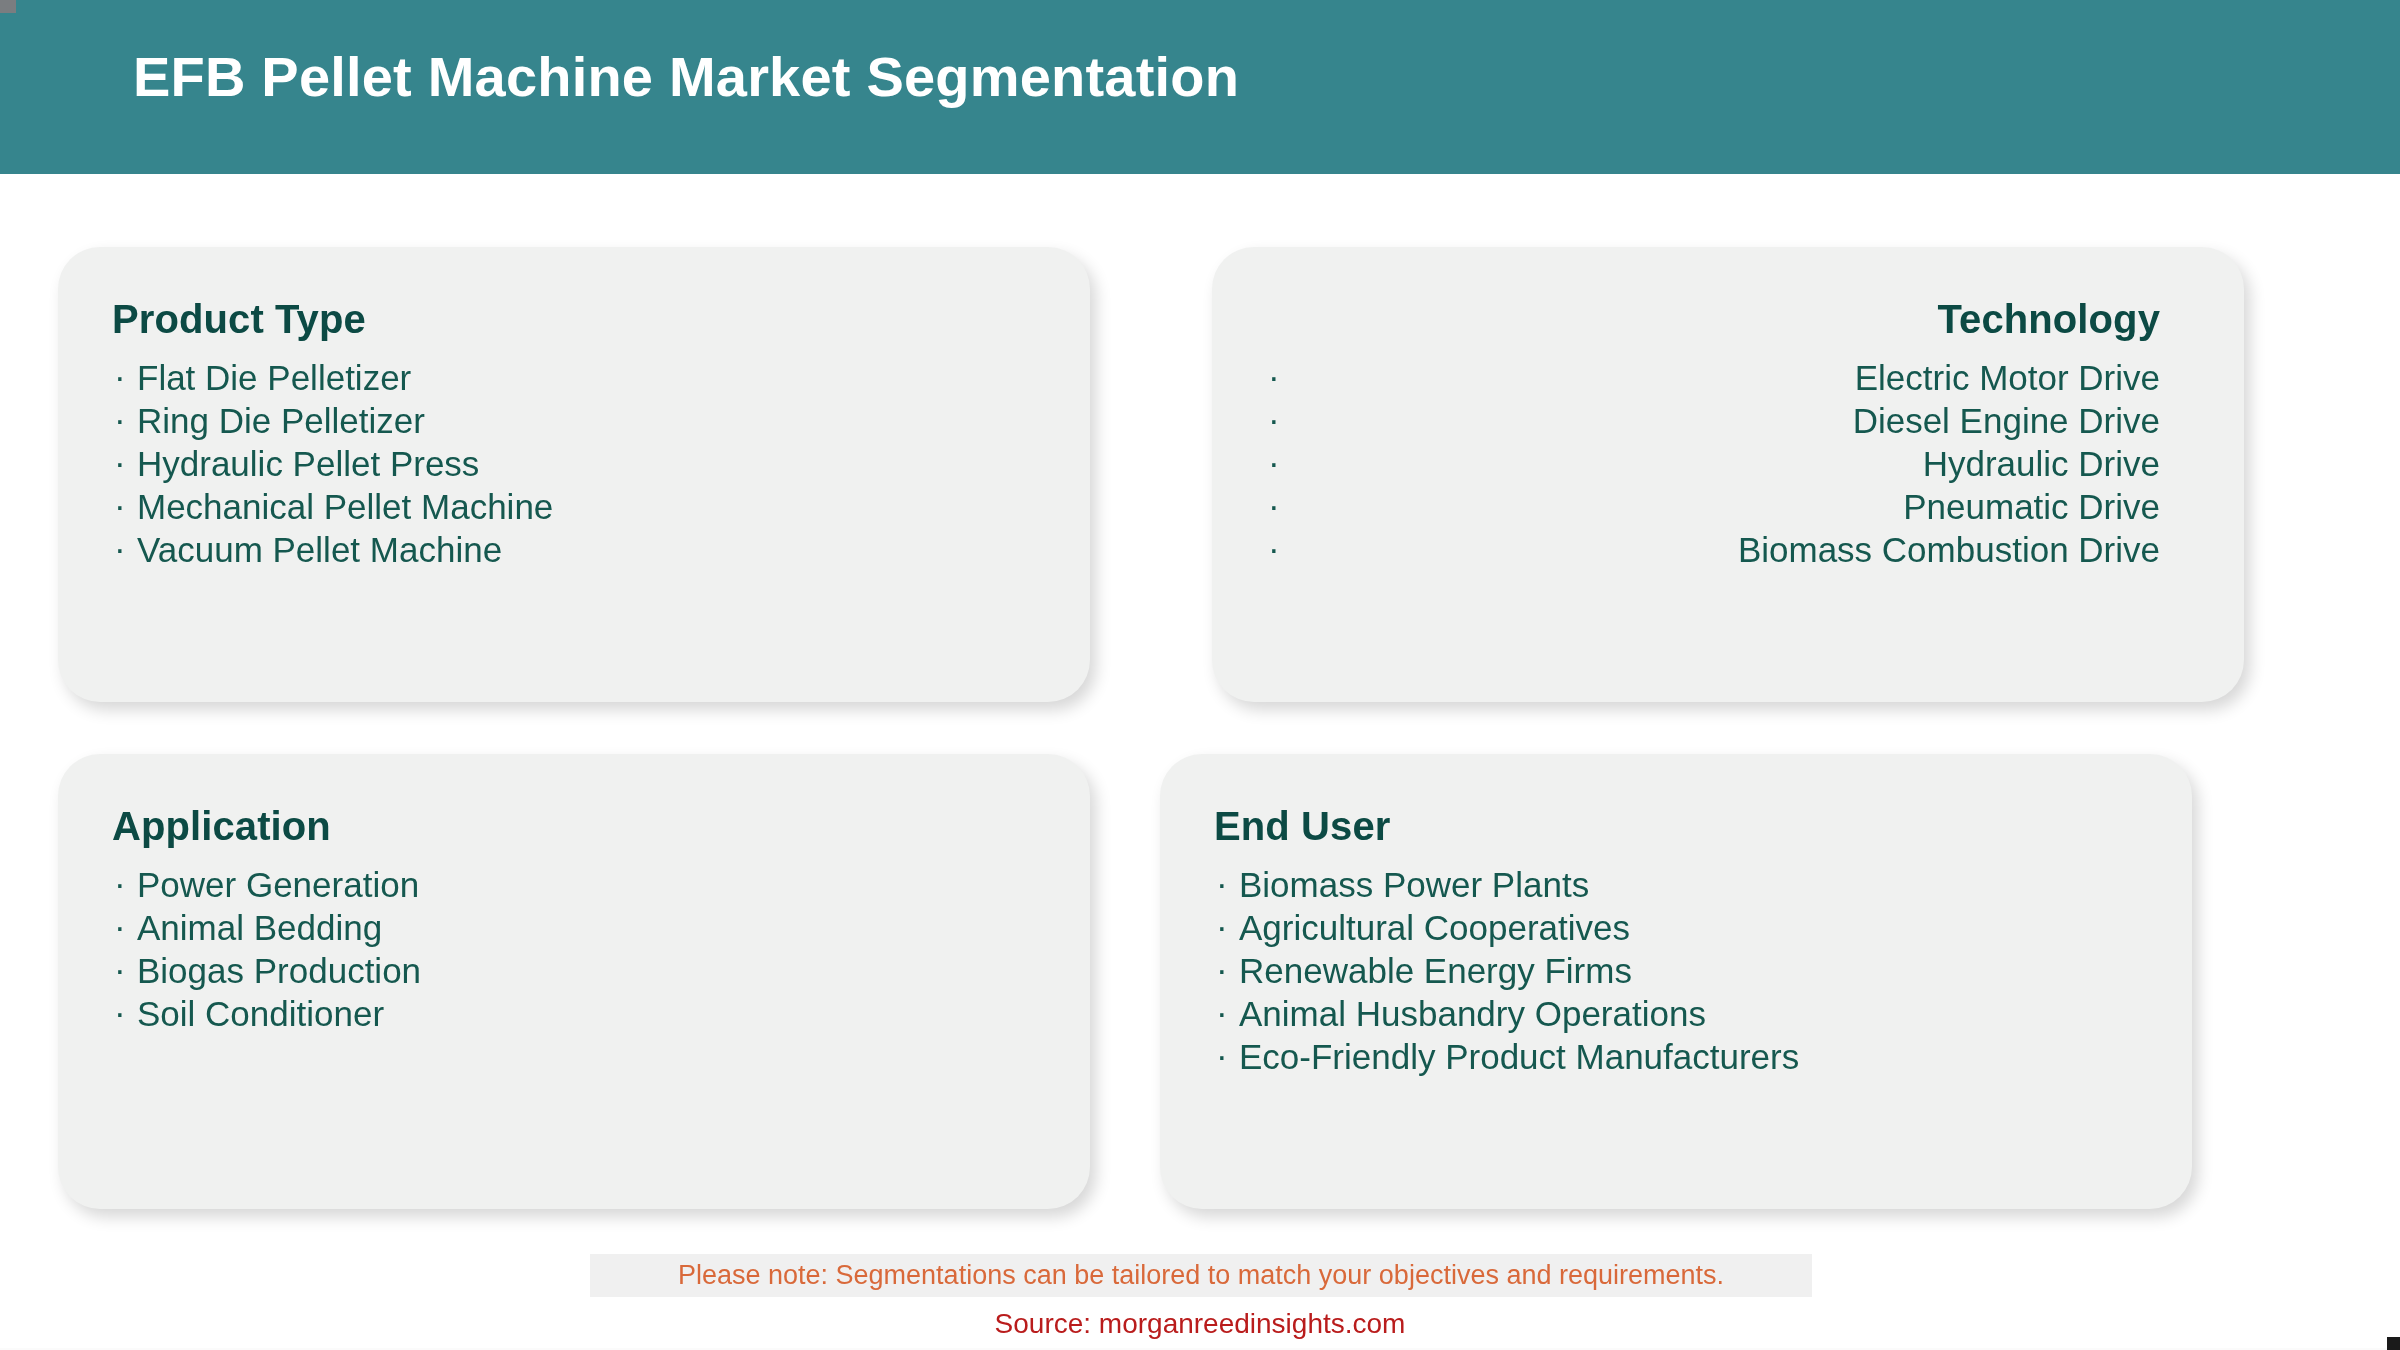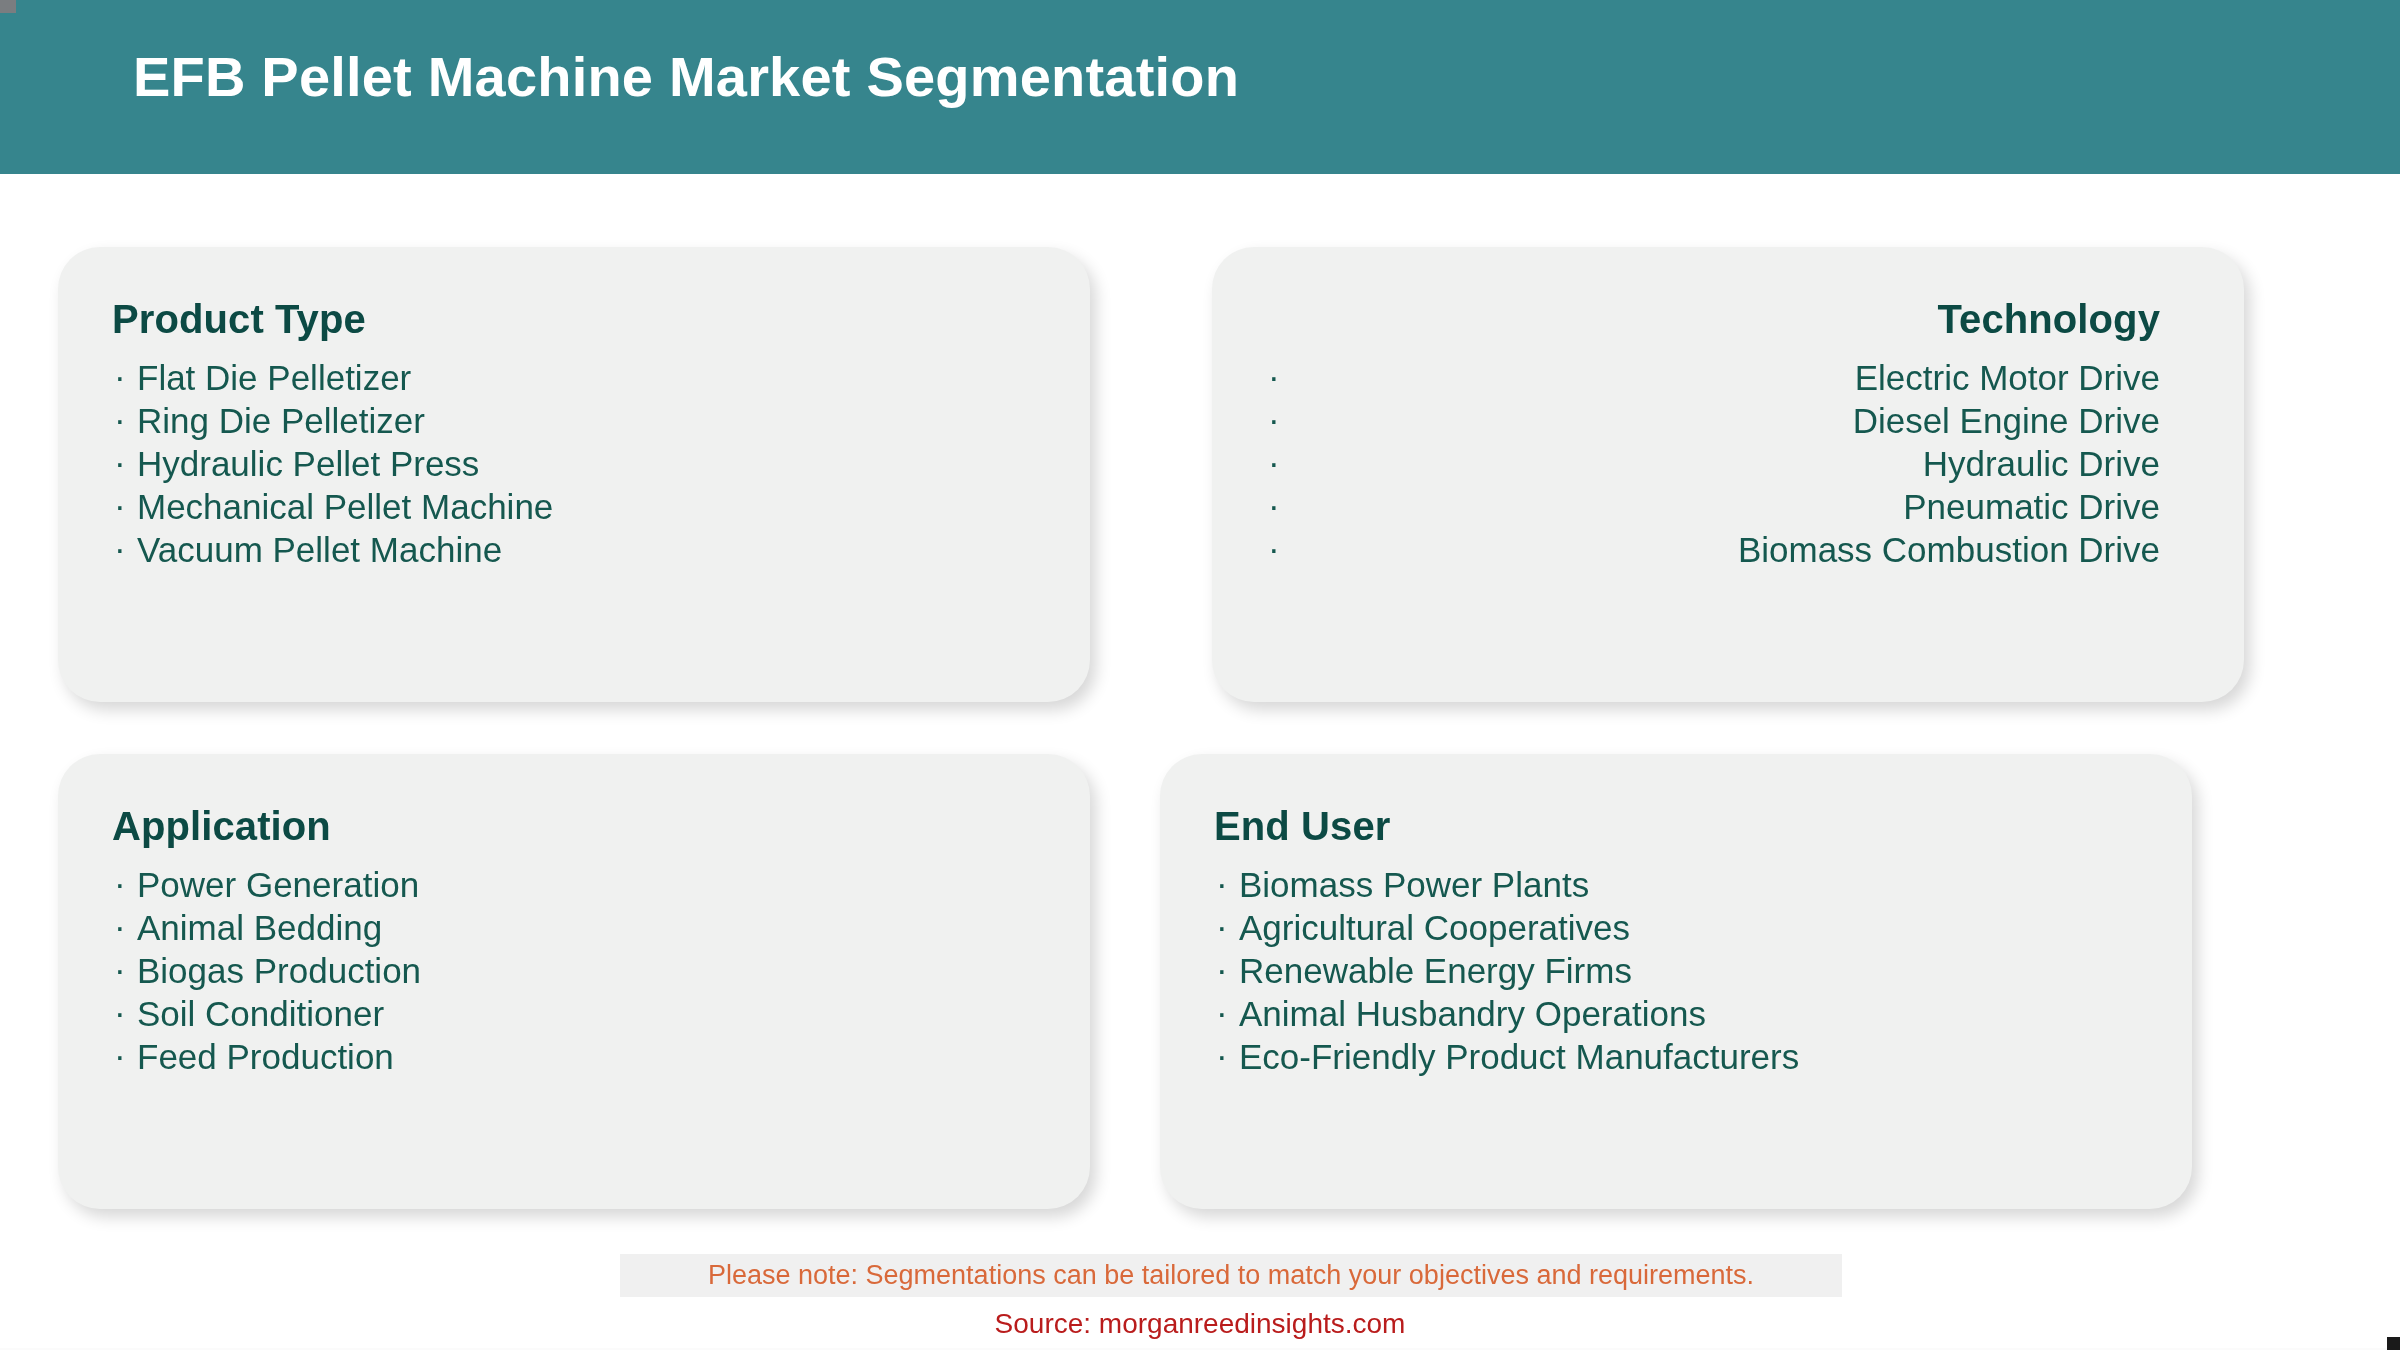--- a/index.html
+++ b/index.html
@@ -98,21 +98,21 @@
   
   .footer {
     position: absolute;
     left: 0;
     top: 1234px;
     width: 2400px;
     height: 116px;
   }
   .footer-note {
     position: absolute;
-    left: 620px;
+    left: 590px;
     top: 20px;
     width: 1222px;
     height: 43px;
     background: #f0f0f0;
     display: flex;
     align-items: center;
     justify-content: center;
     font-size: 27px;
     color: #d9693a;
     white-space: nowrap;
@@ -177,21 +177,20 @@
     </ul>
   </div>
 
   <div class="card card-bl">
     <div class="card-title">Application</div>
     <ul class="card-list">
       <li>Power Generation</li>
       <li>Animal Bedding</li>
       <li>Biogas Production</li>
       <li>Soil Conditioner</li>
-      <li>Feed Production</li>
     </ul>
   </div>
 
   <div class="card card-br">
     <div class="card-title">End User</div>
     <ul class="card-list">
       <li>Biomass Power Plants</li>
       <li>Agricultural Cooperatives</li>
       <li>Renewable Energy Firms</li>
       <li>Animal Husbandry Operations</li>

